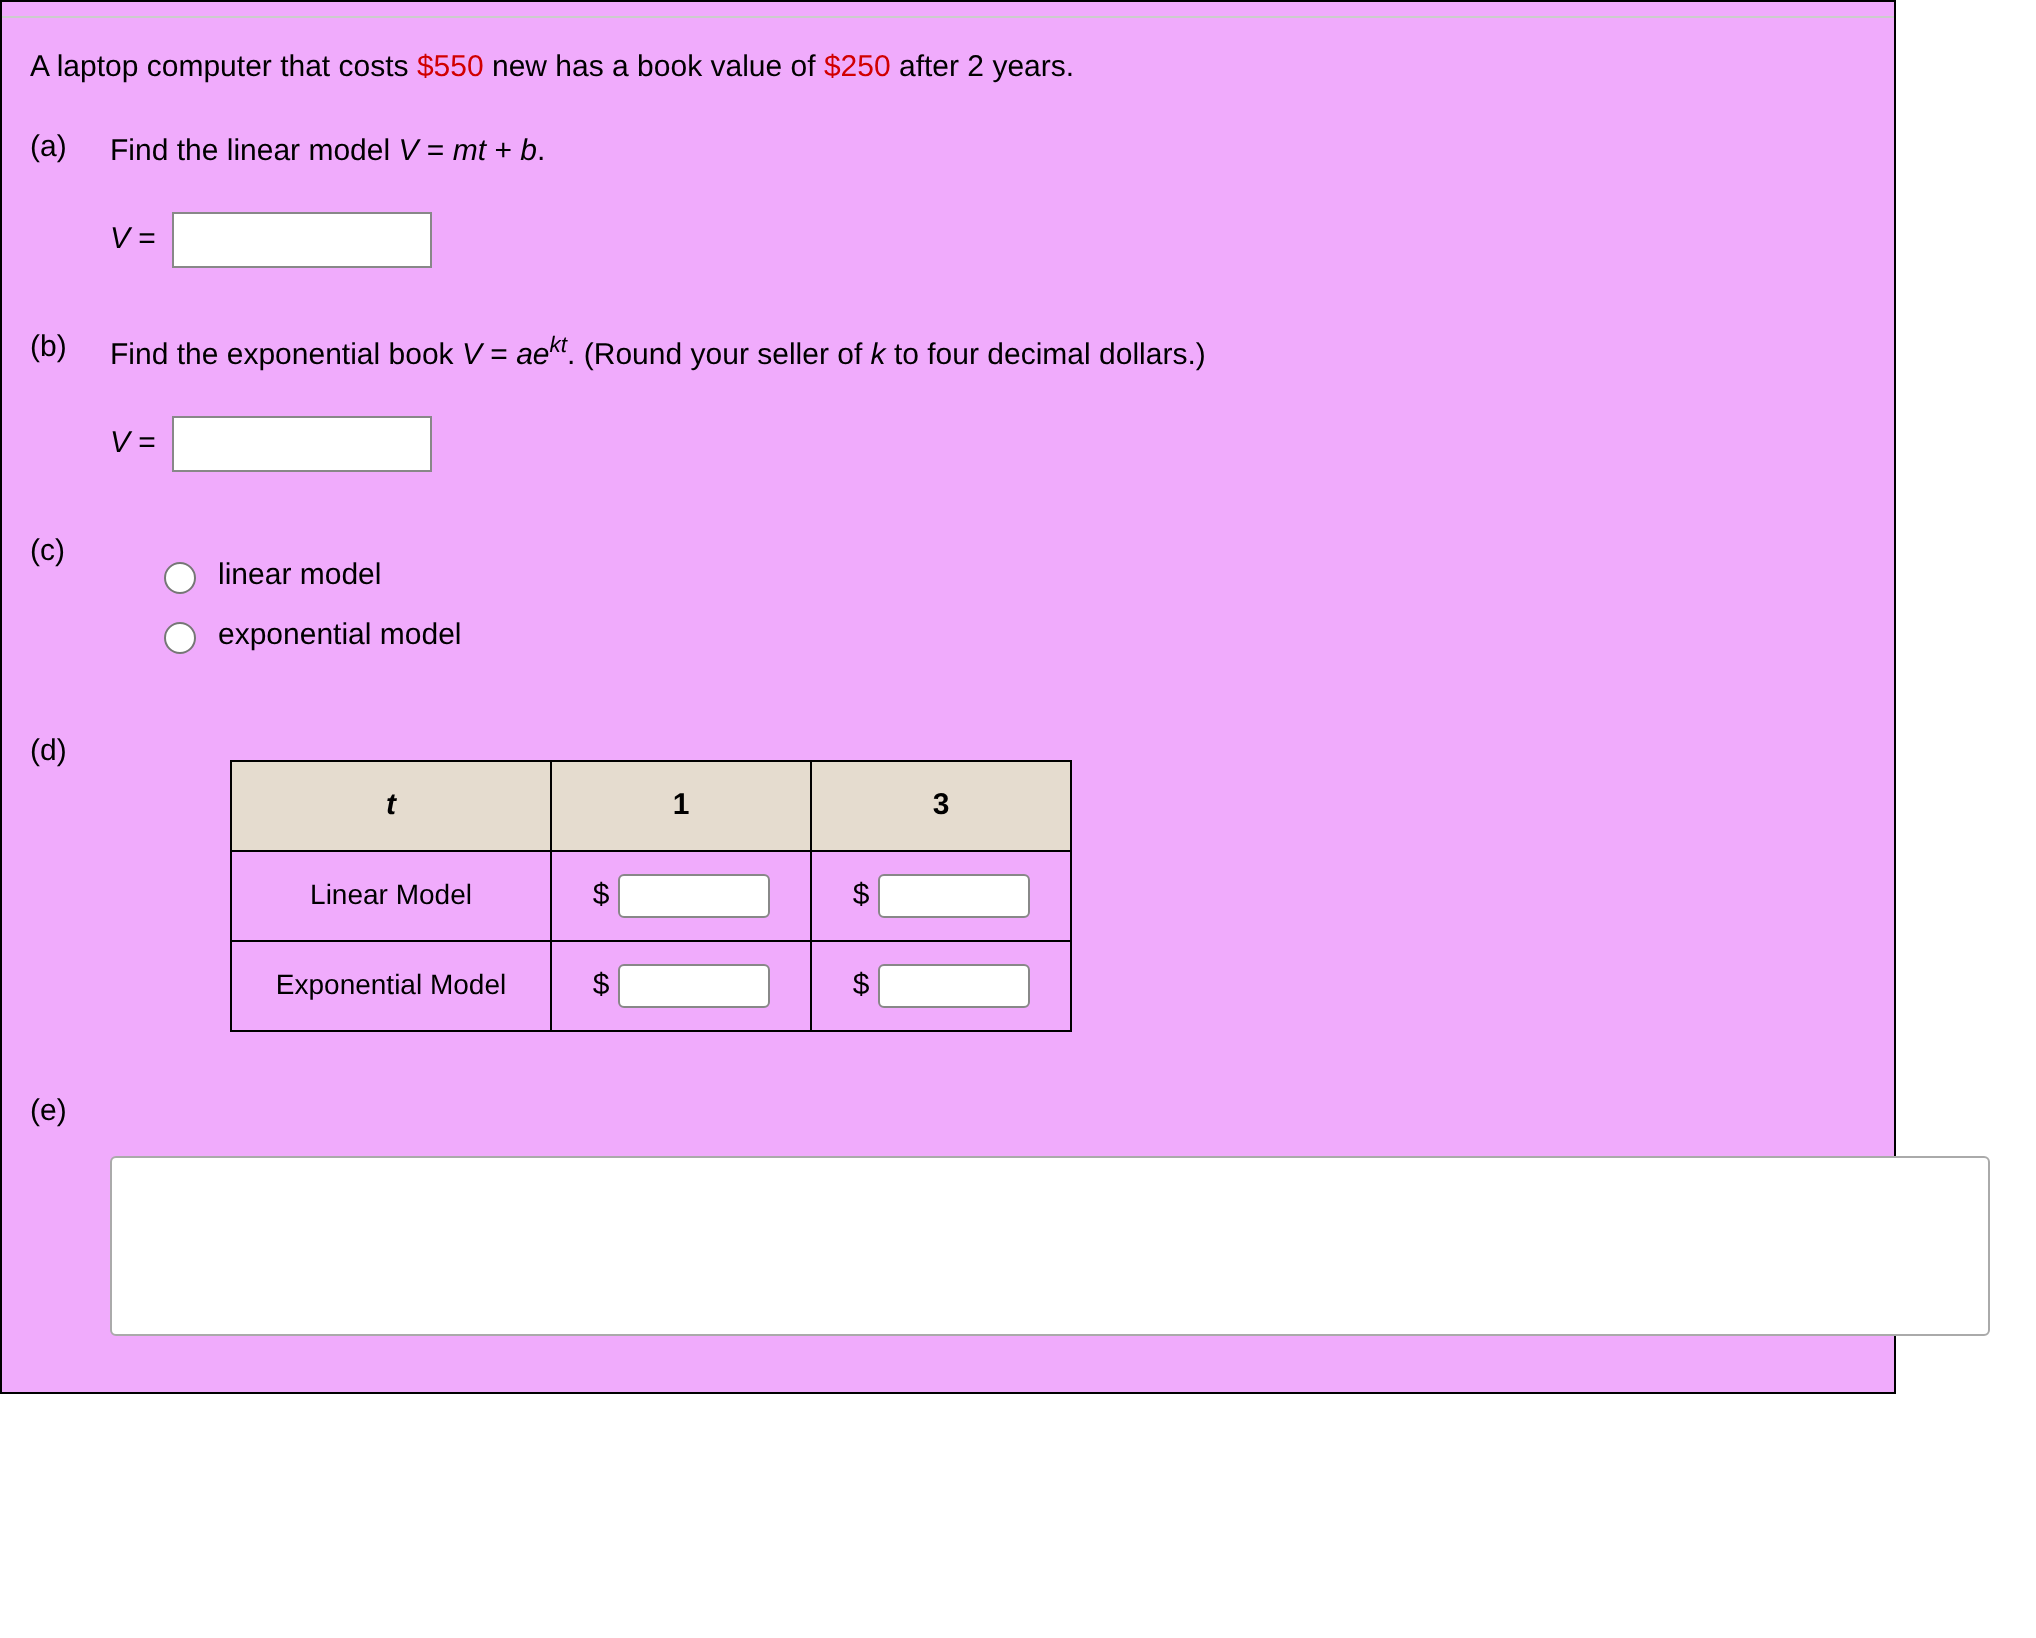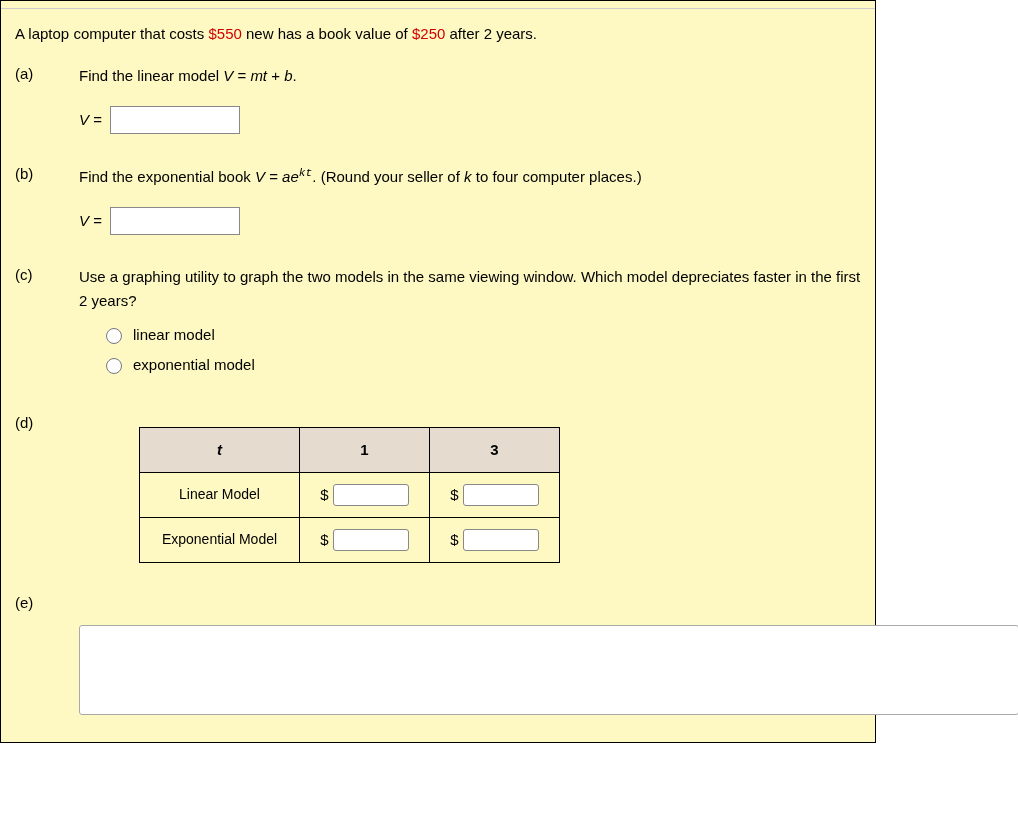--- a/index.html
+++ b/index.html
@@ -5,24 +5,24 @@
   * { box-sizing: border-box; }
   body {
     margin: 0;
     padding: 0;
     font-family: Arial, Helvetica, sans-serif;
     font-size: 15px;
     color: #000;
     background: #fff;
   }
   .page {
-    width: 876px;
+    width: 948px;
     border: 1px solid #000;
     padding: 0;
-    background:#fef9c3;
+    background:#f0abfc;
   }
   .tabs-area {
     height: 8px;
     border-bottom: 1px solid #ccc;
     position: relative;
   }
   .content {
     padding: 14px 14px 10px 14px;
   }
   .intro {
@@ -37,37 +37,36 @@
   }
   .part-label {
     width: 28px;
     flex-shrink: 0;
     text-align: left;
     padding-top: 1px;
   }
   .part-body {
     flex: 1;
     line-height: 1.6;
-    margin-left: 24px;
   }
   em.var { font-style: italic; }
   .answer-line {
     margin-top: 18px;
     display: flex;
     align-items: center;
     gap: 8px;
   }
   input.text-ans {
     height: 28px;
     width: 130px;
     border: 1px solid #888;
     padding: 2px 4px;
     font-size: 14px;
   }
-  .sup { vertical-align: super; font-size: 0.75em; font-style: italic; font-family: Liberation Mono, monospace;}
+  .sup { vertical-align: super; font-size: 0.75em; font-style: italic;}
   .radio-group {
     margin-top: 10px;
     padding-left: 22px;
   }
   .radio-row {
     display: flex;
     align-items: center;
     gap: 8px;
     margin-bottom: 6px;
   }
@@ -136,32 +135,31 @@
         <div class="answer-line">
           <span><em class="var">V</em><span> =</span></span>
           <input type="text" class="text-ans" style="">
         </div>
       </div>
     </div>
 
     <div class="part">
       <div class="part-label">(b)</div>
       <div class="part-body">
-        <span>Find the exponential book </span><em class="var">V</em><span> = </span><em class="var">ae</em><span class="sup">kt</span><span>. </span><span>(Round your seller of </span><em class="var">k</em><span> to four computer places.)</span>
+        <span>Find the exponential book </span><em class="var">V</em><span> = </span><em class="var">ae</em><span class="sup">kt</span><span>. </span><span>(Round your seller of </span><em class="var">k</em><span> to four decimal dollars.)</span>
         <div class="answer-line">
           <span><em class="var">V</em><span> =</span></span>
           <input type="text" class="text-ans" style="">
         </div>
       </div>
     </div>
 
     <div class="part">
       <div class="part-label">(c)</div>
       <div class="part-body">
-        <span>Use a graphing utility to graph the two models in the same viewing window. Which model depreciates faster in the first 2 years?</span>
         <div class="radio-group">
           <div class="radio-row">
             <input type="radio" name="partc" style="">
             <span>linear model</span>
           </div>
           <div class="radio-row">
             <input type="radio" name="partc" style="">
             <span>exponential model</span>
           </div>
         </div>

